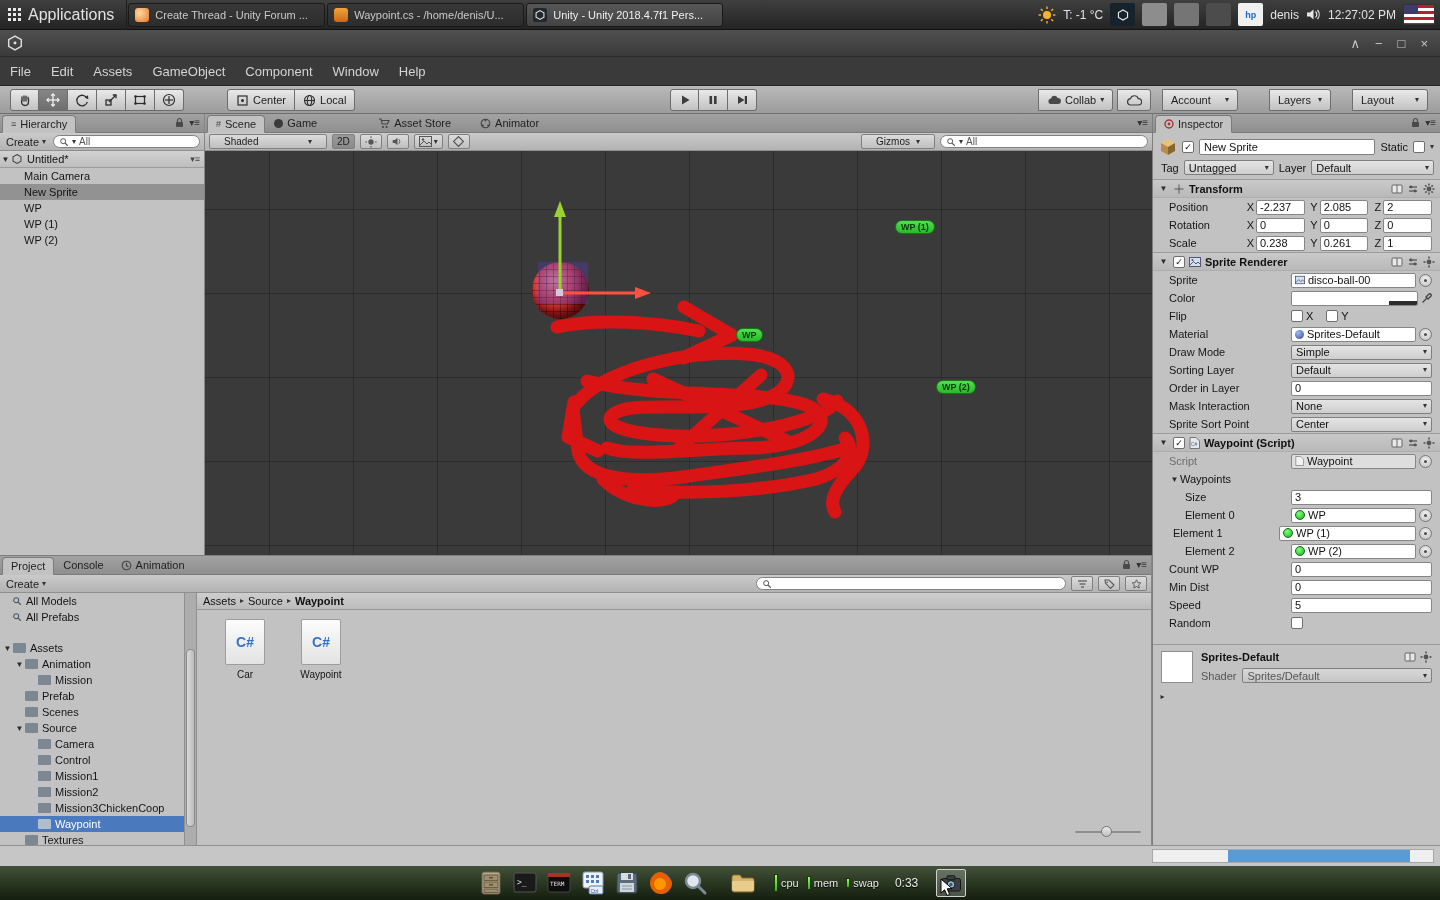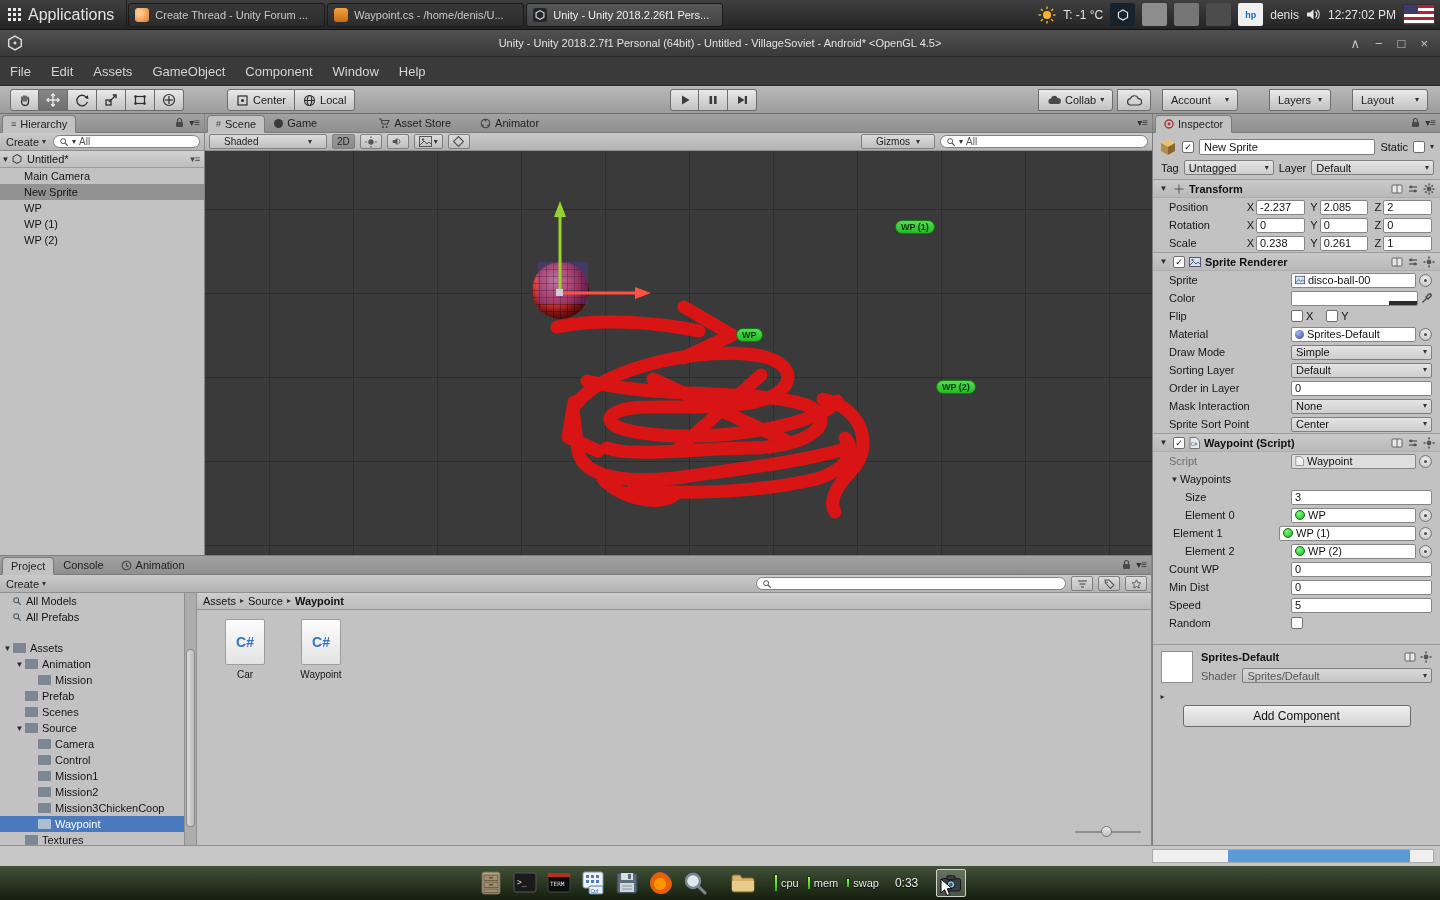--- a/index.html
+++ b/index.html
@@ -132,21 +132,21 @@
   </div>
   <div class="taskbtn">
     <span class="ticon" style="background:linear-gradient(#f0a43c,#c96a18)"></span>
     <span class="tlabel">Waypoint.cs - /home/denis/U...</span>
   </div>
   <div class="taskbtn active">
     <svg width="14" height="14" viewBox="0 0 16 16">
         <rect width="16" height="16" rx="3" fill="#23272b"></rect>
         <path d="M8 3 L12.5 5.6 V10.4 L8 13 L3.5 10.4 V5.6 Z" fill="none" stroke="#e8e8e8" stroke-width="1.2"></path>
       </svg>
-    <span class="tlabel">Unity - Unity 2018.2.26f1 Pers...</span>
+    <span class="tlabel">Unity - Unity 2018.4.7f1 Pers...</span>
   </div>
   <div id="tray">
     <svg width="18" height="18" viewBox="0 0 18 18">
         <circle cx="9" cy="9" r="4" fill="#f7b32a"></circle>
         <g stroke="#f7b32a" stroke-width="1.4">
           <line x1="9" y1="0.5" x2="9" y2="3"></line>
           <line x1="9" y1="15" x2="9" y2="17.5"></line>
           <line x1="0.5" y1="9" x2="3" y2="9"></line>
           <line x1="15" y1="9" x2="17.5" y2="9"></line>
           <line x1="2.9" y1="2.9" x2="4.7" y2="4.7"></line>
@@ -178,21 +178,20 @@
         <div style="position:absolute;left:0;top:0;width:14px;height:9px;background:#3c3b6e"></div>
       </div>
   </div>
 </div>
 
 <div id="titlebar">
   <svg width="18" height="18" viewBox="0 0 16 16" style="margin-left:6px;z-index:2">
       <path d="M8 1.8 L13.6 5 V11 L8 14.2 L2.4 11 V5 Z" fill="none" stroke="#ddd" stroke-width="1.3"></path>
       <circle cx="8" cy="8" r="1.3" fill="#ddd"></circle>
     </svg>
-  <span class="title">Unity - Unity 2018.2.7f1 Personal (64bit) - Untitled - VillageSoviet - Android* &lt;OpenGL 4.5&gt;</span>
   <div class="winctl">
     <span>∧</span>
     <span>−</span>
     <span>□</span>
     <span>×</span>
   </div>
 </div>
 
 <div id="menubar">
   <div class="menu-item">File</div>
@@ -1055,23 +1054,20 @@
           <div class="drop dim">
               <span>Sprites/Default</span>
               <span class="arr">▾</span>
             </div>
         </div>
       </div>
     </div>
     <span class="tri" style="position:absolute;left:4px;bottom:-14px">▸</span>
   </div>
 
-  <div class="addwrap">
-    <button class="addcomp">Add Component</button>
-  </div>
 </div>
 
 <div id="statusbar">
   <div class="progress-track">
     <div class="progress-fill"></div>
   </div>
 </div>
 
 <div id="taskbar">
   <div id="dock">

